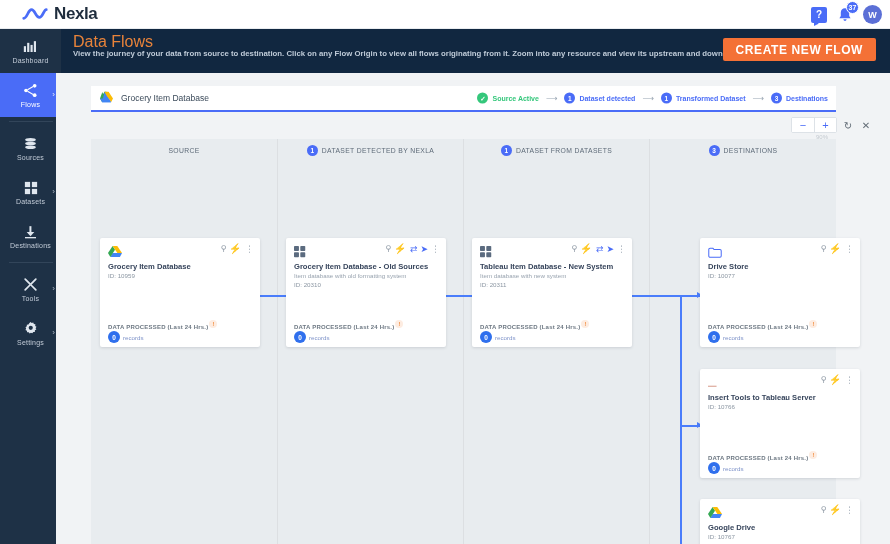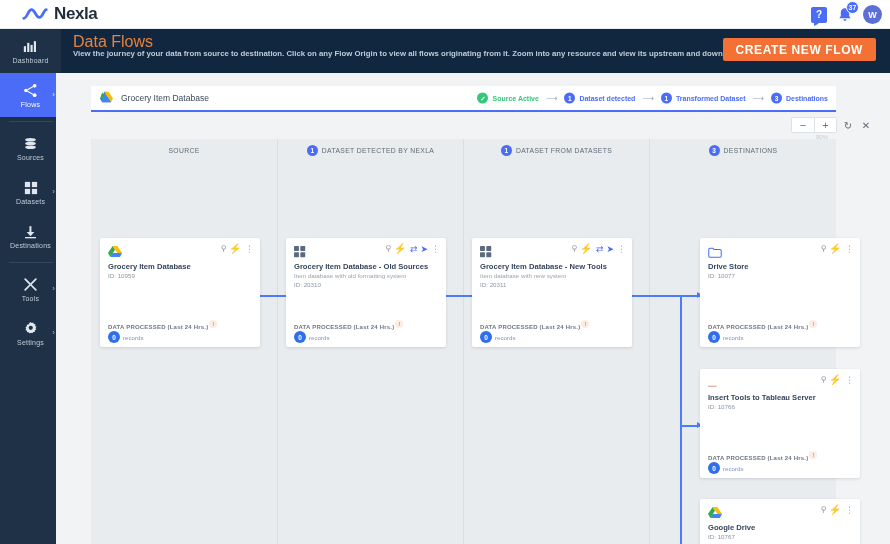--- a/index.html
+++ b/index.html
@@ -457,21 +457,21 @@
             <rect x="8.4" y="8.4" width="6.6" height="6.6" rx="1" fill="#5b6b7f"></rect>
           </svg>
         </span>
         <div class="card-icons">
           <span class="ci">⚲</span>
           <span class="ci green">⚡</span>
           <span class="ci blue">⇄</span>
           <span class="ci blue">➤</span>
           <span class="ci dots">⋮</span>
         </div>
-        <div class="card-title">Grocery Item Database - New Tools</div>
+        <div class="card-title">Tableau Item Database - New System</div>
         <div class="card-desc">Item database with new system</div>
         <div class="card-id" style="top:43px;">ID: 20311</div>
         <div class="card-dp" style="top:82px;">
           <span>DATA PROCESSED (Last 24 Hrs.)</span><span class="warn">!</span>
         </div>
         <div class="rec-row" style="top:93px;">
           <span class="rec-pill">0</span>
           <span class="rec-label">records</span>
         </div>
       </div>

